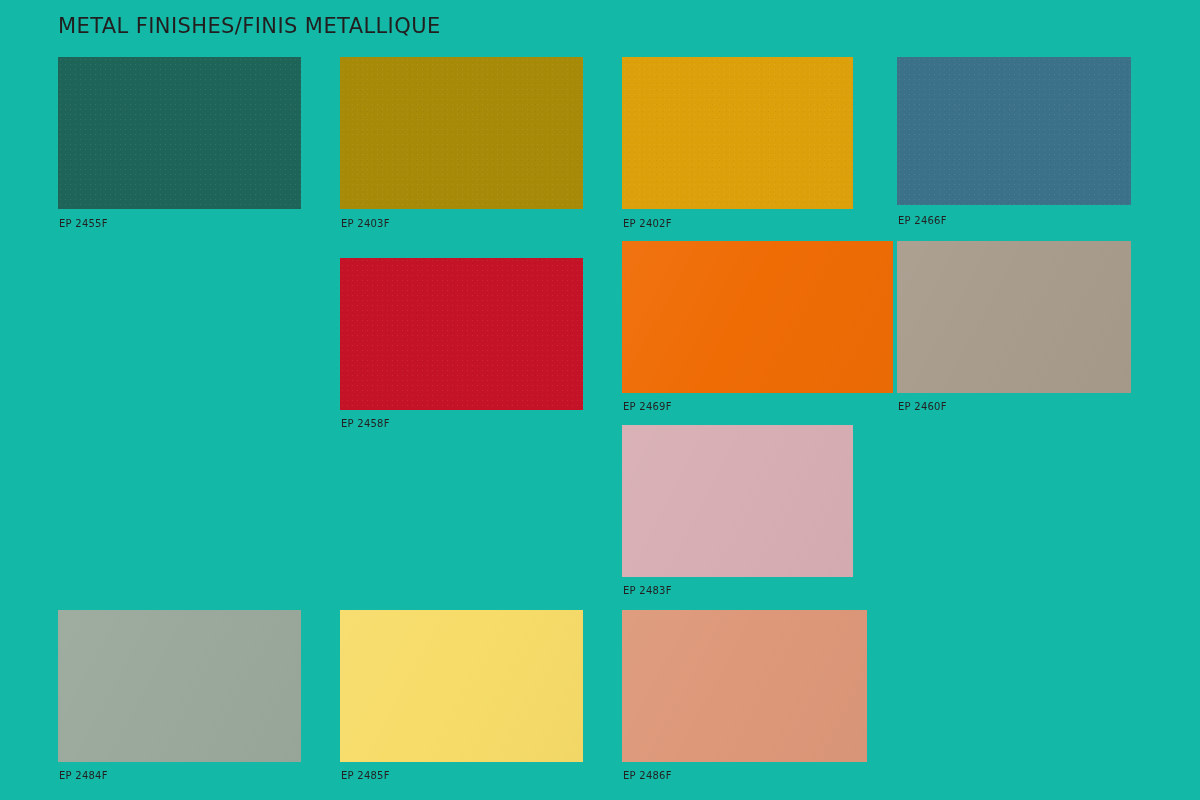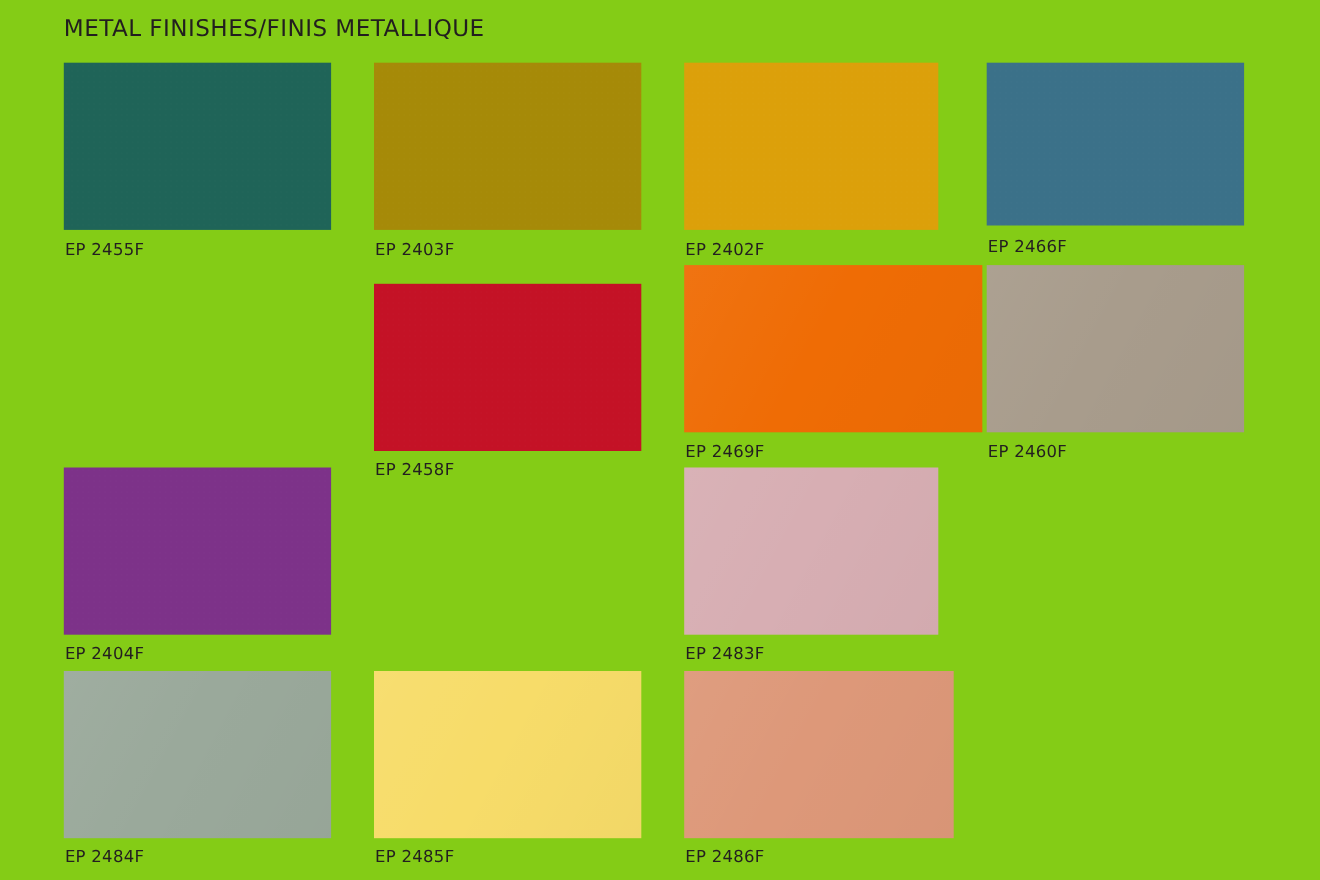--- a/index.html
+++ b/index.html
@@ -13,21 +13,21 @@
     height: 800px;
     font-family: "Liberation Sans", sans-serif;
     color: #231f20;
     overflow: hidden;
     position: relative;
   }
   #page {
     position: relative;
     width: 1200px;
     height: 800px;
-    background: #84cc16;
+    background: #14b8a6;
   }
   .page-title {
     position: absolute;
     left: 58px;
     top: 14px;
     font-size: 21px;
     font-weight: 400;
     letter-spacing: 0.4px;
     color: #221e1f;
     white-space: nowrap;
@@ -46,21 +46,21 @@
   .swatch-chip {
     position: absolute;
     left: 0;
     top: 0;
     width: 100%;
     box-sizing: border-box;
   }
   .swatch-label {
     position: absolute;
     left: 1px;
-    font-size: 15px;
+    font-size: 10px;
     letter-spacing: 0.25px;
     color: #231f20;
     white-space: nowrap;
     font-family: "DejaVu Sans", sans-serif;
   }
   
   .metallic::after {
     content: "";
     position: absolute;
     left: 0; top: 0; right: 0; bottom: 0;
@@ -108,24 +108,20 @@
         <div class="swatch-label" style="top: 160px;">EP 2458F</div>
       </div>
       <div class="swatch-cell" style="left: 622px; top: 241px; width: 231px; height: 178px; padding-left: 40px;">
         <div class="swatch-chip sheen" title="EP 2469F" style="height: 152px; background: rgb(239, 108, 5);"></div>
         <div class="swatch-label" style="top: 160px;">EP 2469F</div>
       </div>
       <div class="swatch-cell" style="left: 897px; top: 241px; width: 234px; height: 178px;">
         <div class="swatch-chip sheen" title="EP 2460F" style="height: 152px; background: rgb(168, 156, 140);"></div>
         <div class="swatch-label" style="top: 160px;">EP 2460F</div>
       </div>
-      <div class="swatch-cell" style="left: 58px; top: 425px; width: 243px; height: 178px;">
-        <div class="swatch-chip metallic" title="EP 2404F" style="height: 152px; background: rgb(125, 50, 137);"></div>
-        <div class="swatch-label" style="top: 160px;">EP 2404F</div>
-      </div>
       <div class="swatch-cell" style="left: 622px; top: 425px; width: 231px; height: 178px;">
         <div class="swatch-chip sheen" title="EP 2483F" style="height: 152px; background: rgb(215, 174, 179);"></div>
         <div class="swatch-label" style="top: 160px;">EP 2483F</div>
       </div>
       <div class="swatch-cell" style="left: 58px; top: 610px; width: 243px; height: 178px;">
         <div class="swatch-chip sheen" title="EP 2484F" style="height: 152px; background: rgb(154, 169, 155);"></div>
         <div class="swatch-label" style="top: 160px;">EP 2484F</div>
       </div>
       <div class="swatch-cell" style="left: 340px; top: 610px; width: 243px; height: 178px;">
         <div class="swatch-chip sheen" title="EP 2485F" style="height: 152px; background: rgb(247, 220, 105);"></div>

